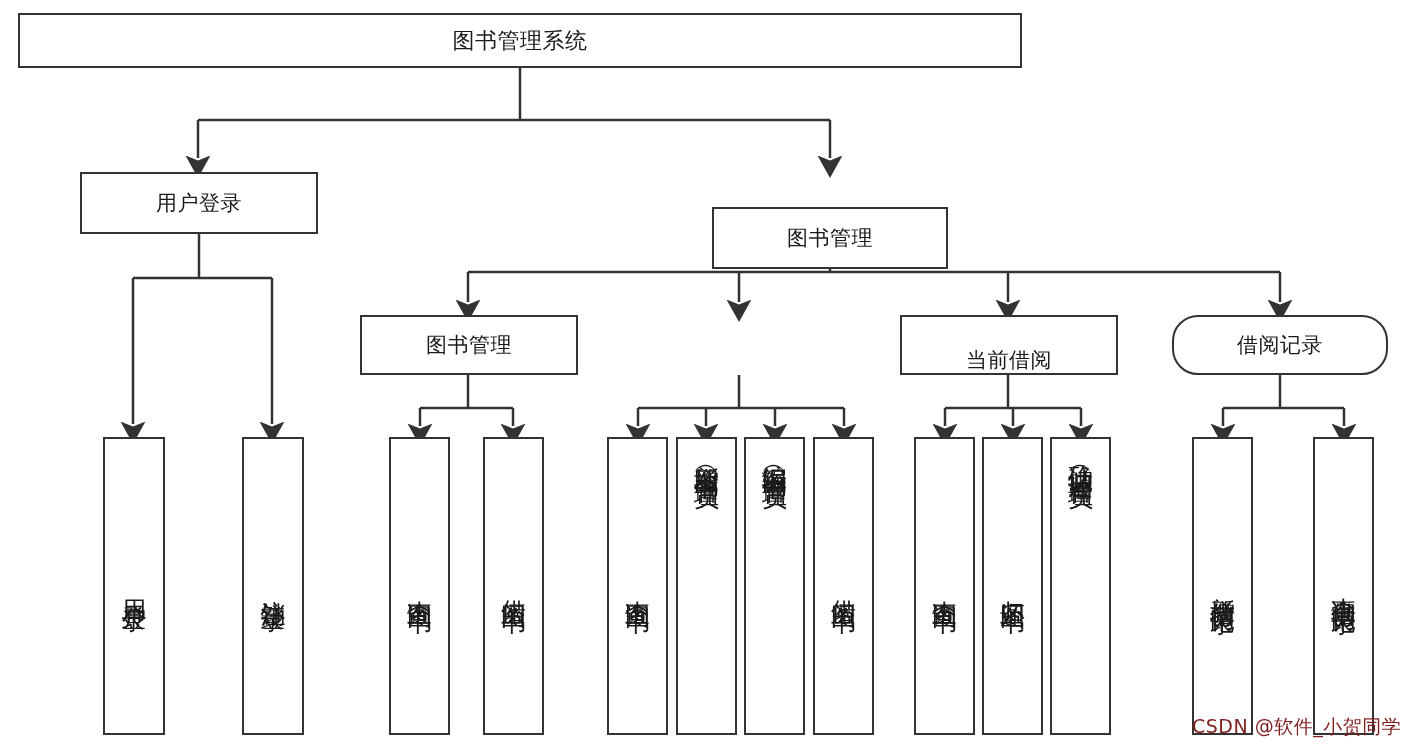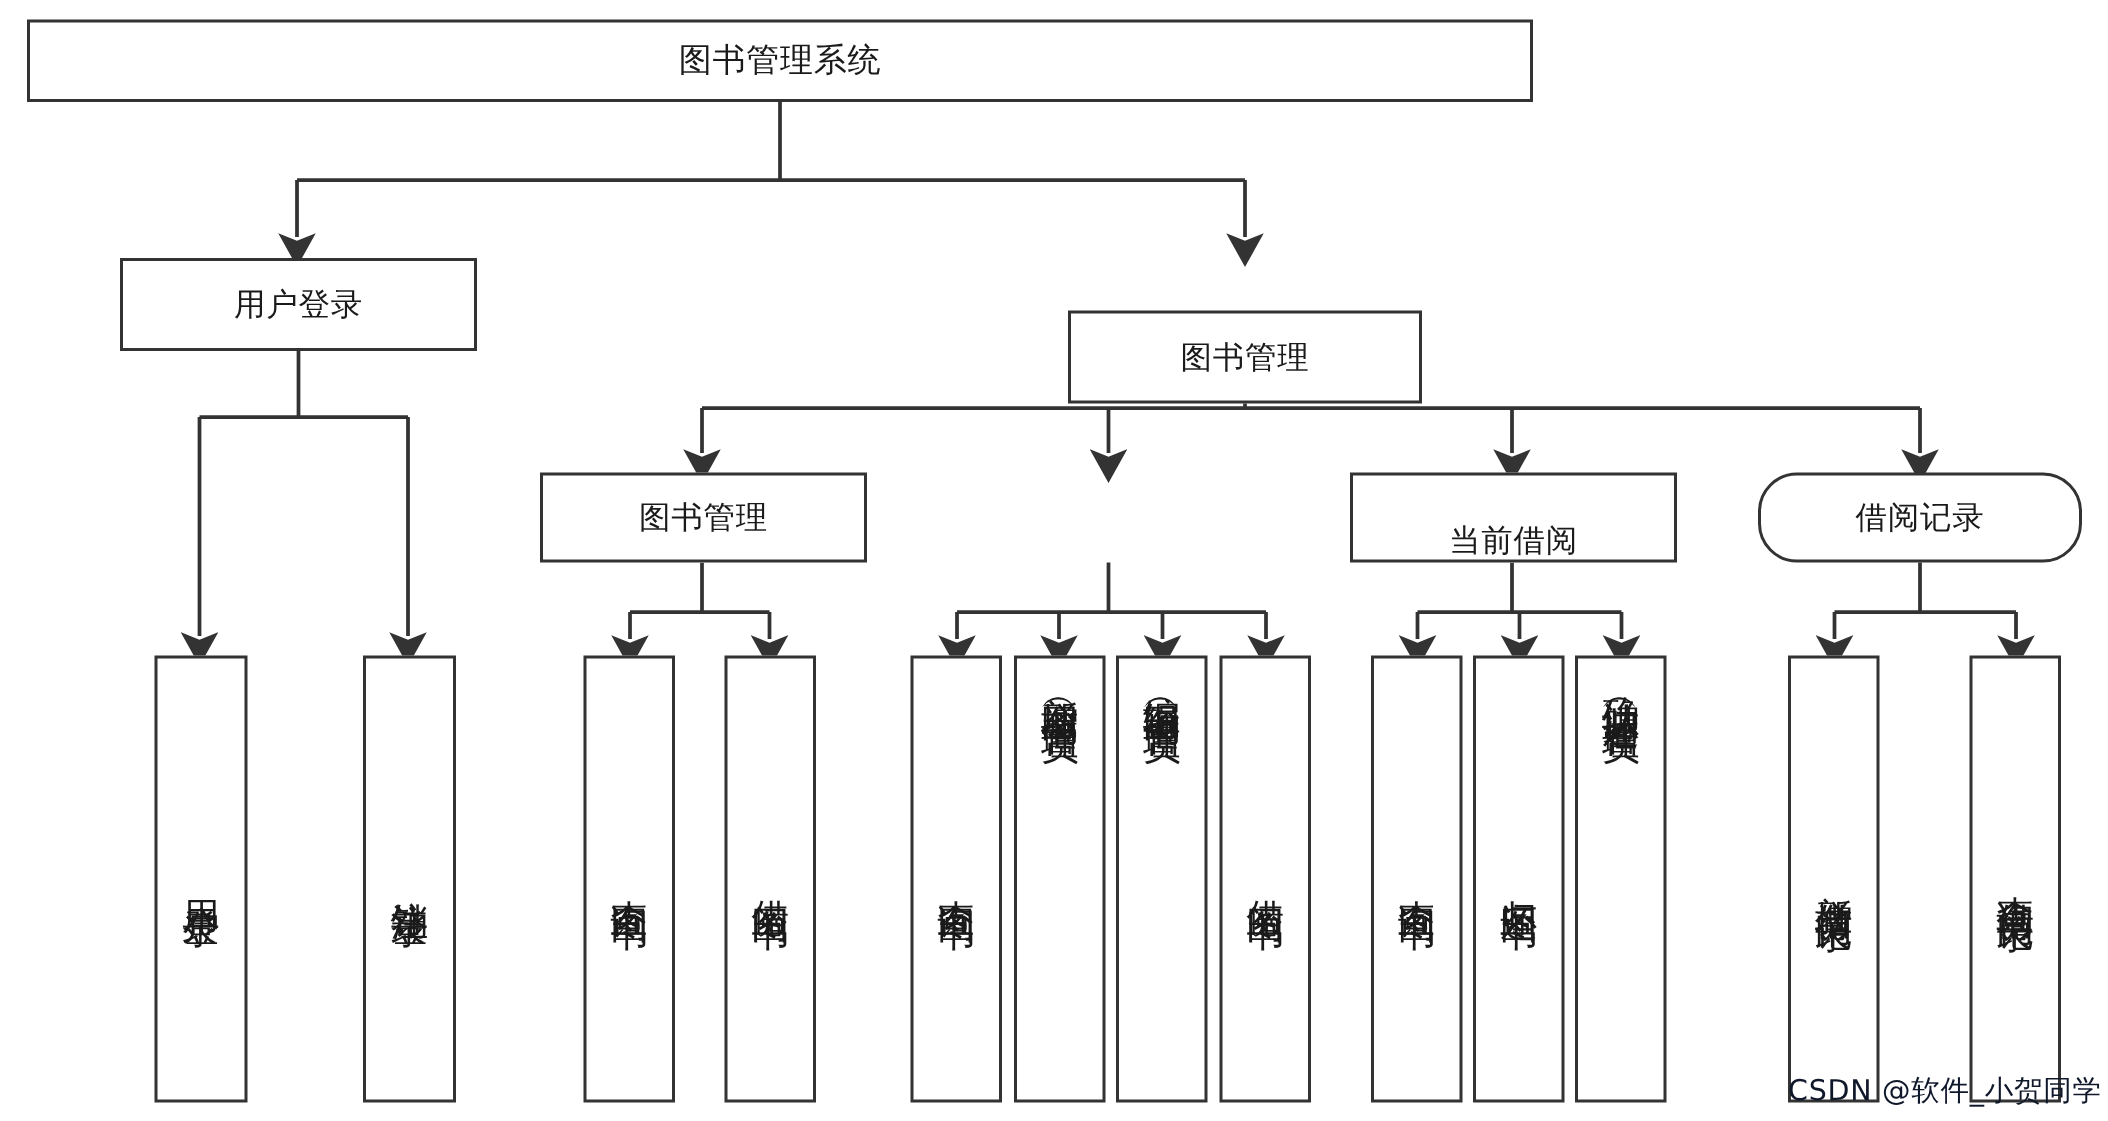--- a/index.html
+++ b/index.html
@@ -187,15 +187,15 @@
   <div class="node vert leaf" style="left: 1050px; top: 437px; width: 61px; height: 298px;">
     <span class="node-label">确认归还（管理员）</span>
   </div>
   <div class="node vert leaf mid" style="left: 1192px; top: 437px; width: 61px; height: 298px;">
     <span class="node-label">新增借阅记录</span>
   </div>
   <div class="node vert leaf mid" style="left: 1313px; top: 437px; width: 61px; height: 298px;">
     <span class="node-label">查询借阅记录</span>
   </div>
 
-  <div class="watermark" style="left: 1192px; top: 714px; color: #0f172a;">CSDN @软件_小贺同学</div>
+  <div class="watermark" style="left: 1192px; top: 714px; color: #7f1d1d;">CSDN @软件_小贺同学</div>
 
 </div>
 
 </body></html>

